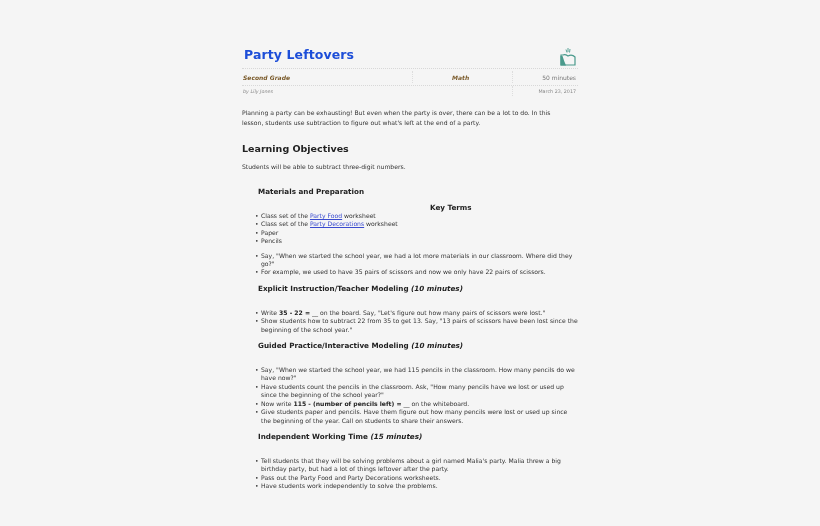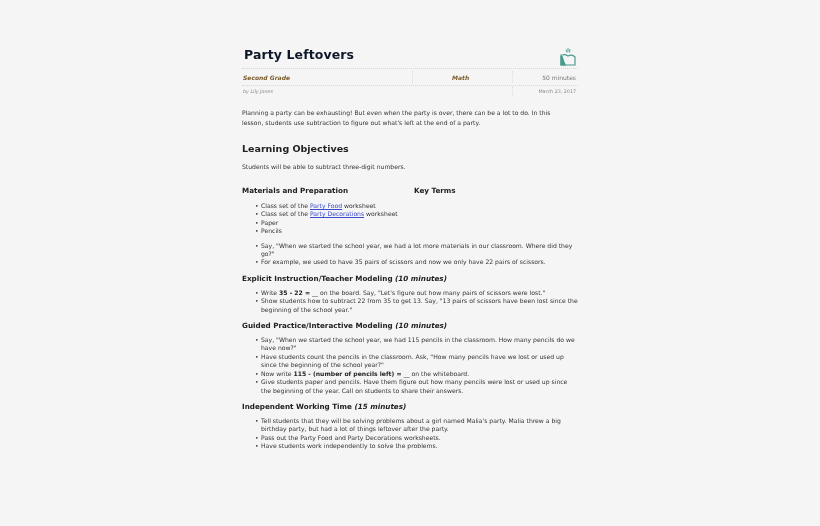--- a/index.html
+++ b/index.html
@@ -26,21 +26,21 @@
       position: relative;
       height: 24px;
     }
     .title {
       position: absolute;
       left: 2px;
       top: 3px;
       font-family: "DejaVu Sans", sans-serif;
       font-weight: bold;
       font-size: 12.5px;
-      color: #0f172a;
+      color: #1d4ed8;
       letter-spacing: 0.1px;
     }
     .brand {
       position: absolute;
       right: 0px;
       top: 1px;
       display: flex;
       align-items: flex-end;
       height: 22px;
     }
@@ -126,21 +126,21 @@
       font-family: "DejaVu Sans", sans-serif;
       font-size: 9.5px;
       font-weight: bold;
       margin: 0;
       color: #222;
     }
     h3 {
       font-family: "DejaVu Sans", sans-serif;
       font-size: 7.2px;
       font-weight: bold;
-      margin: 0;
+      margin: 16px;
       color: #222;
     }
     h3 .em {
       font-style: italic;
     }
     p.body {
       font-size: 6.1px;
       color: #333;
       margin: 0;
       line-height: 9px;

